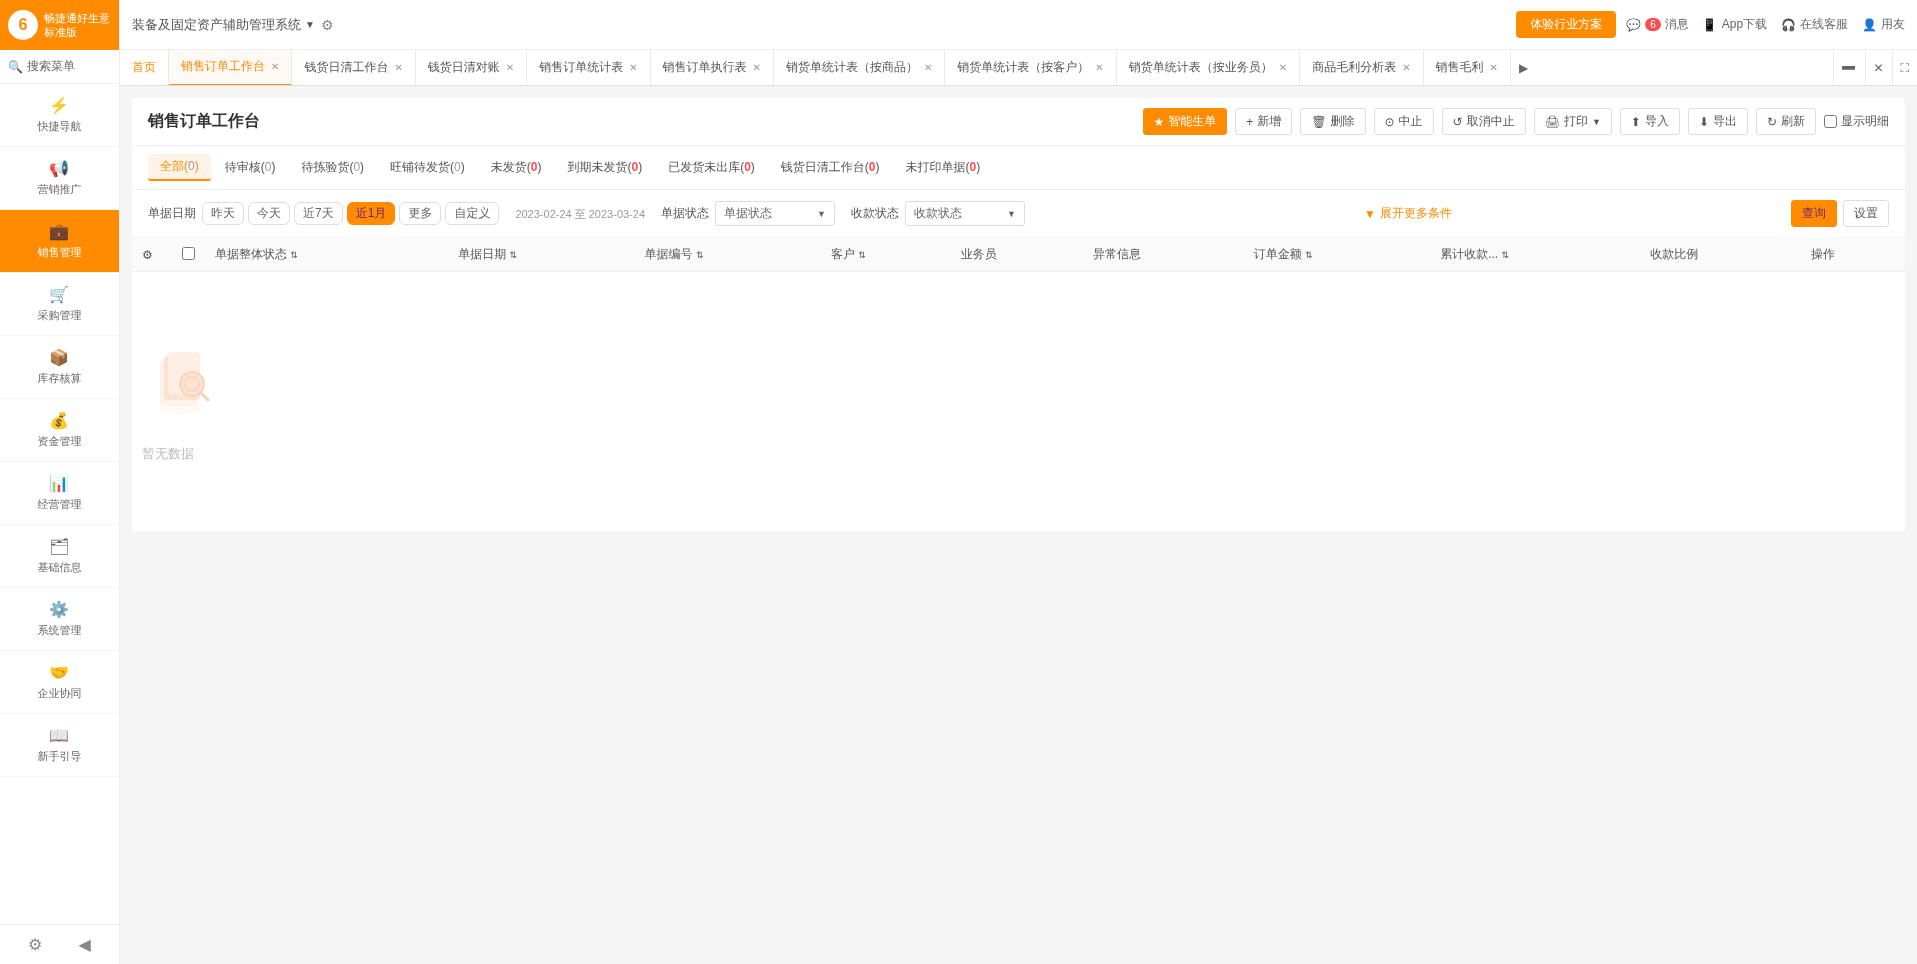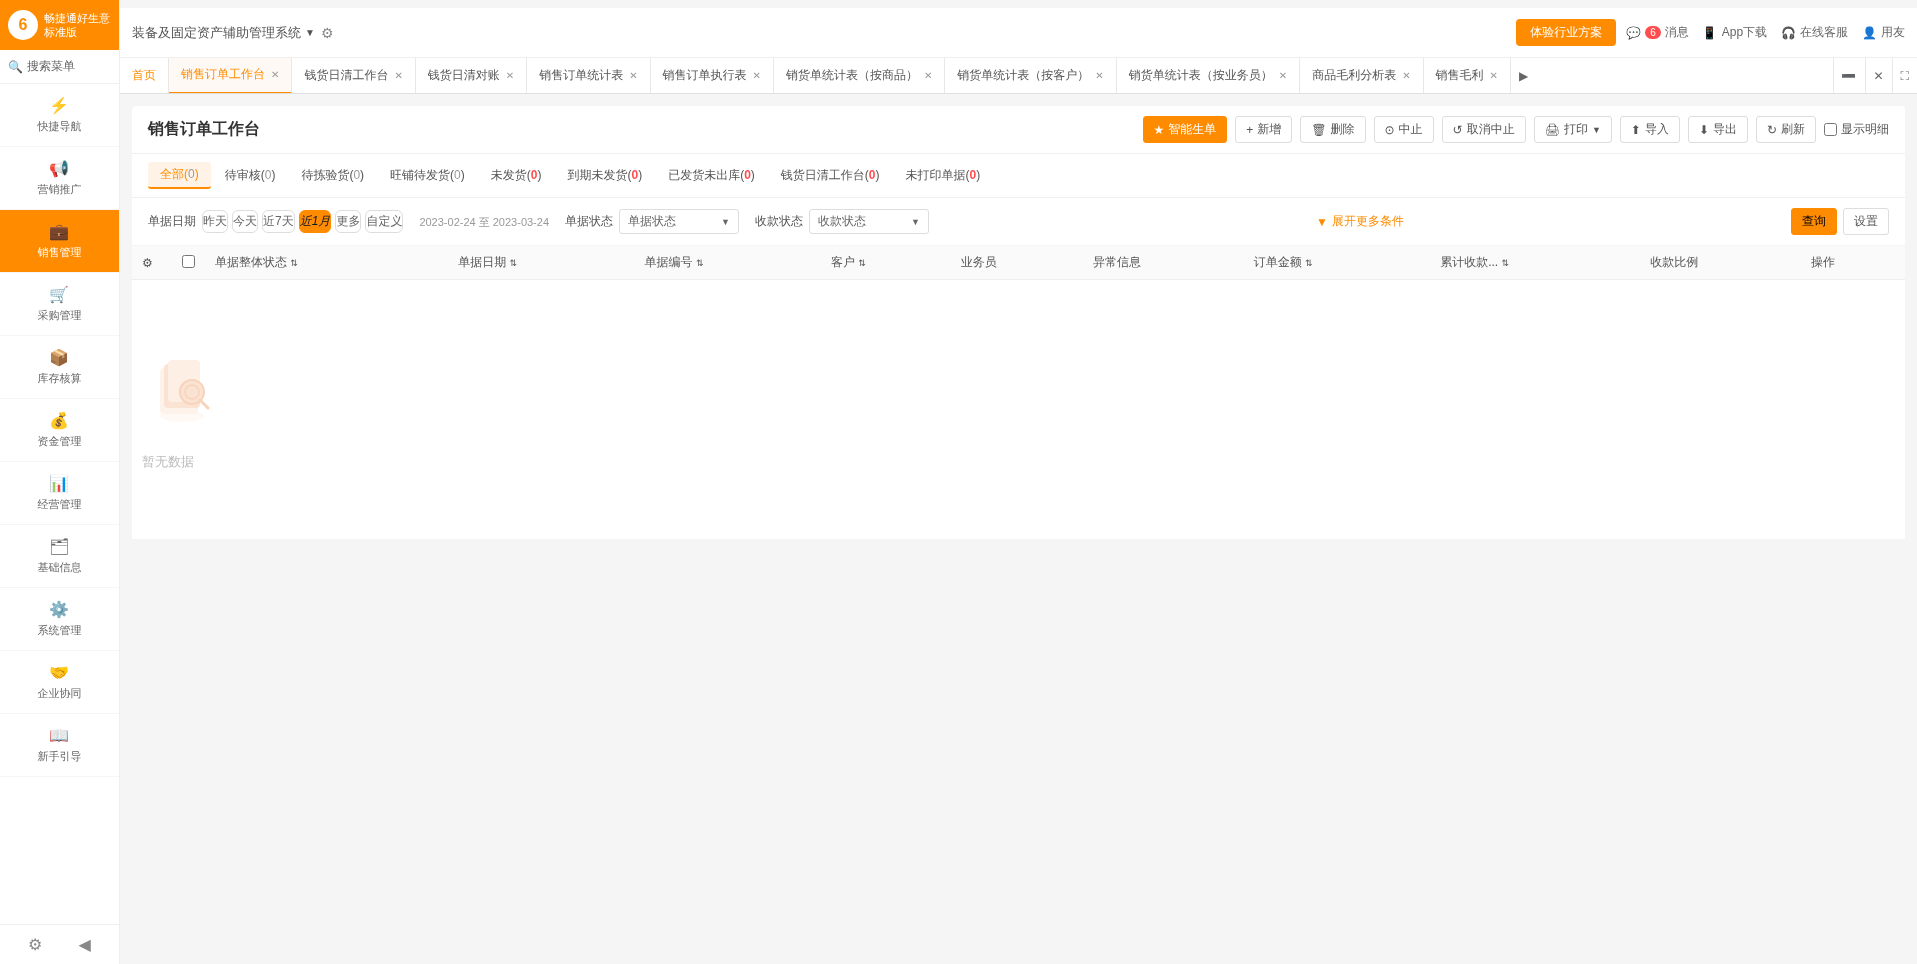--- a/index.html
+++ b/index.html
@@ -14,21 +14,21 @@
     .sidebar-search { padding: 8px; border-bottom: 1px solid #f0f0f0; display: flex; align-items: center; gap: 4px; cursor: pointer; }
     .sidebar-search span { color: #666; font-size: 12px; }
     .sidebar-nav { flex: 1; overflow-y: auto; }
     .sidebar-item { display: flex; flex-direction: column; align-items: center; padding: 12px 8px; cursor: pointer; color: #666; border-bottom: 1px solid #f5f5f5; gap: 4px; }
     .sidebar-item.active { background: #ff8c00; color: #fff; }
     .sidebar-item .icon { font-size: 16px; }
     .sidebar-item .label { font-size: 11px; text-align: left; }
     .sidebar-bottom { padding: 10px; display: flex; justify-content: space-around; border-top: 1px solid #eee; }
 
     
-    .main { flex: 1; display: flex; flex-direction: column; overflow: hidden; margin-top: 8px; }
+    .main { flex: 1; display: flex; flex-direction: column; overflow: hidden; }
 
     
     .topbar { height: 50px; background: #fff; border-bottom: 1px solid #eee; display: flex; align-items: center; padding: 0 12px; gap: 10px; }
     .topbar-title { font-size: 13px; color: #333; flex: 1; display: flex; align-items: center; gap: 6px; }
     .topbar-dropdown { display: flex; align-items: center; gap: 4px; cursor: pointer; color: #555; }
     .topbar-btn { background: #ff8c00; color: #fff; border: none; padding: 5px 14px; border-radius: 4px; cursor: pointer; font-size: 12px; }
     .topbar-right { display: flex; align-items: center; gap: 14px; color: #666; font-size: 12px; }
     .topbar-right-item { display: flex; align-items: center; gap: 4px; cursor: pointer; }
     .badge { background: #ff4d4f; color: #fff; border-radius: 10px; padding: 1px 5px; font-size: 10px; }
 
@@ -44,37 +44,37 @@
 
     
     .content { flex: 1; overflow: auto; padding: 12px; background: #f5f5f5; }
     .content-card { background: #fff; border-radius: 4px; }
 
     
     .page-header { display: flex; align-items: center; justify-content: space-between; padding: 10px 16px; border-bottom: 1px solid #f0f0f0; }
     .page-title { font-size: 16px; font-weight: bold; color: #333; }
     .page-actions { display: flex; align-items: center; gap: 8px; }
     .btn { border: 1px solid #ddd; background: #fff; padding: 4px 10px; border-radius: 3px; cursor: pointer; font-size: 12px; color: #555; display: flex; align-items: center; gap: 4px; }
-    .btn-primary { background: #ff8c00; color: #000000; border-color: #ff8c00; }
+    .btn-primary { background: #ff8c00; color: #701a75; border-color: #ff8c00; }
     .btn-smart { background: #ff8c00; color: #fff; border-color: #ff8c00; display: flex; align-items: center; gap: 4px; }
 
     
     .subtabs { display: flex; align-items: center; padding: 8px 16px; gap: 2px; border-bottom: 1px solid #f0f0f0; }
     .subtab { padding: 4px 12px; border-radius: 3px; cursor: pointer; color: #555; font-size: 12px; }
     .subtab.active { background: #fff3e8; color: #ff8c00; border-bottom: 2px solid #ff8c00; }
     .subtab .cnt { color: #999; }
     .subtab .cnt-red { color: #ff4d4f; font-weight: bold; }
 
     
     .filter-bar { padding: 10px 16px; display: flex; align-items: center; gap: 16px; border-bottom: 1px solid #f5f5f5; flex-wrap: wrap; }
     .filter-item { display: flex; align-items: center; gap: 6px; font-size: 12px; color: #666; }
     .filter-label { color: #555; white-space: nowrap; }
     .date-options { display: flex; gap: 4px; }
-    .date-opt { padding: 2px 0; border: 1px solid #ddd; border-radius: 6px; cursor: pointer; font-size: 12px; color: #666; }
-    .date-opt.active { background: #ff8c00; color: #0f172a; border-color: #ff8c00; font-style: italic; }
+    .date-opt { padding: 2px 8px; border: 1px solid #ddd; border-radius: 6px; cursor: pointer; font-size: 12px; color: #666; }
+    .date-opt.active { background: #ff8c00; color: #701a75; border-color: #ff8c00; }
     .date-range { font-size: 11px; color: #999; margin-top: 2px; }
     .filter-select { border: 1px solid #ddd; border-radius: 3px; padding: 3px 8px; color: #666; min-width: 120px; cursor: pointer; display: flex; align-items: center; justify-content: space-between; gap: 6px; }
     .expand-more { color: #ff8c00; cursor: pointer; font-size: 12px; display: flex; align-items: center; gap: 4px; }
     .filter-right { margin-left: auto; display: flex; gap: 6px; }
 
     
     .result-bar { padding: 8px 16px; display: flex; align-items: center; justify-content: space-between; font-size: 12px; color: #666; }
     .result-actions { display: flex; gap: 8px; }
     .result-btn { padding: 3px 10px; border: 1px solid #ddd; border-radius: 3px; cursor: pointer; font-size: 12px; color: #555; }
 

